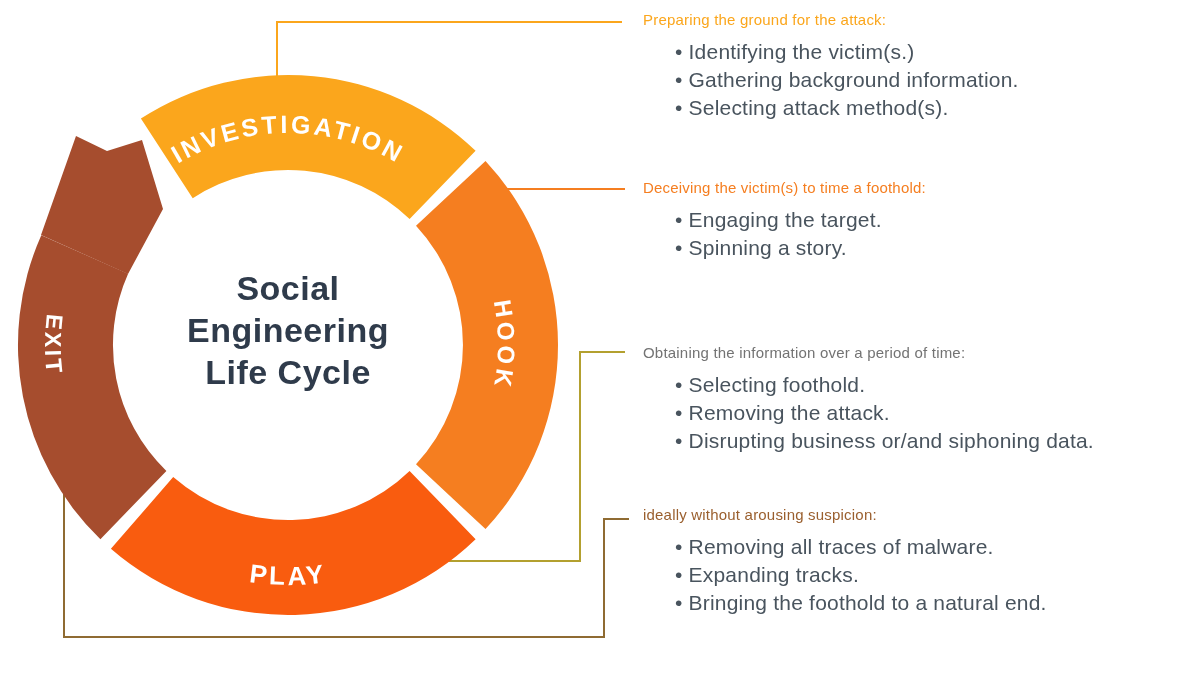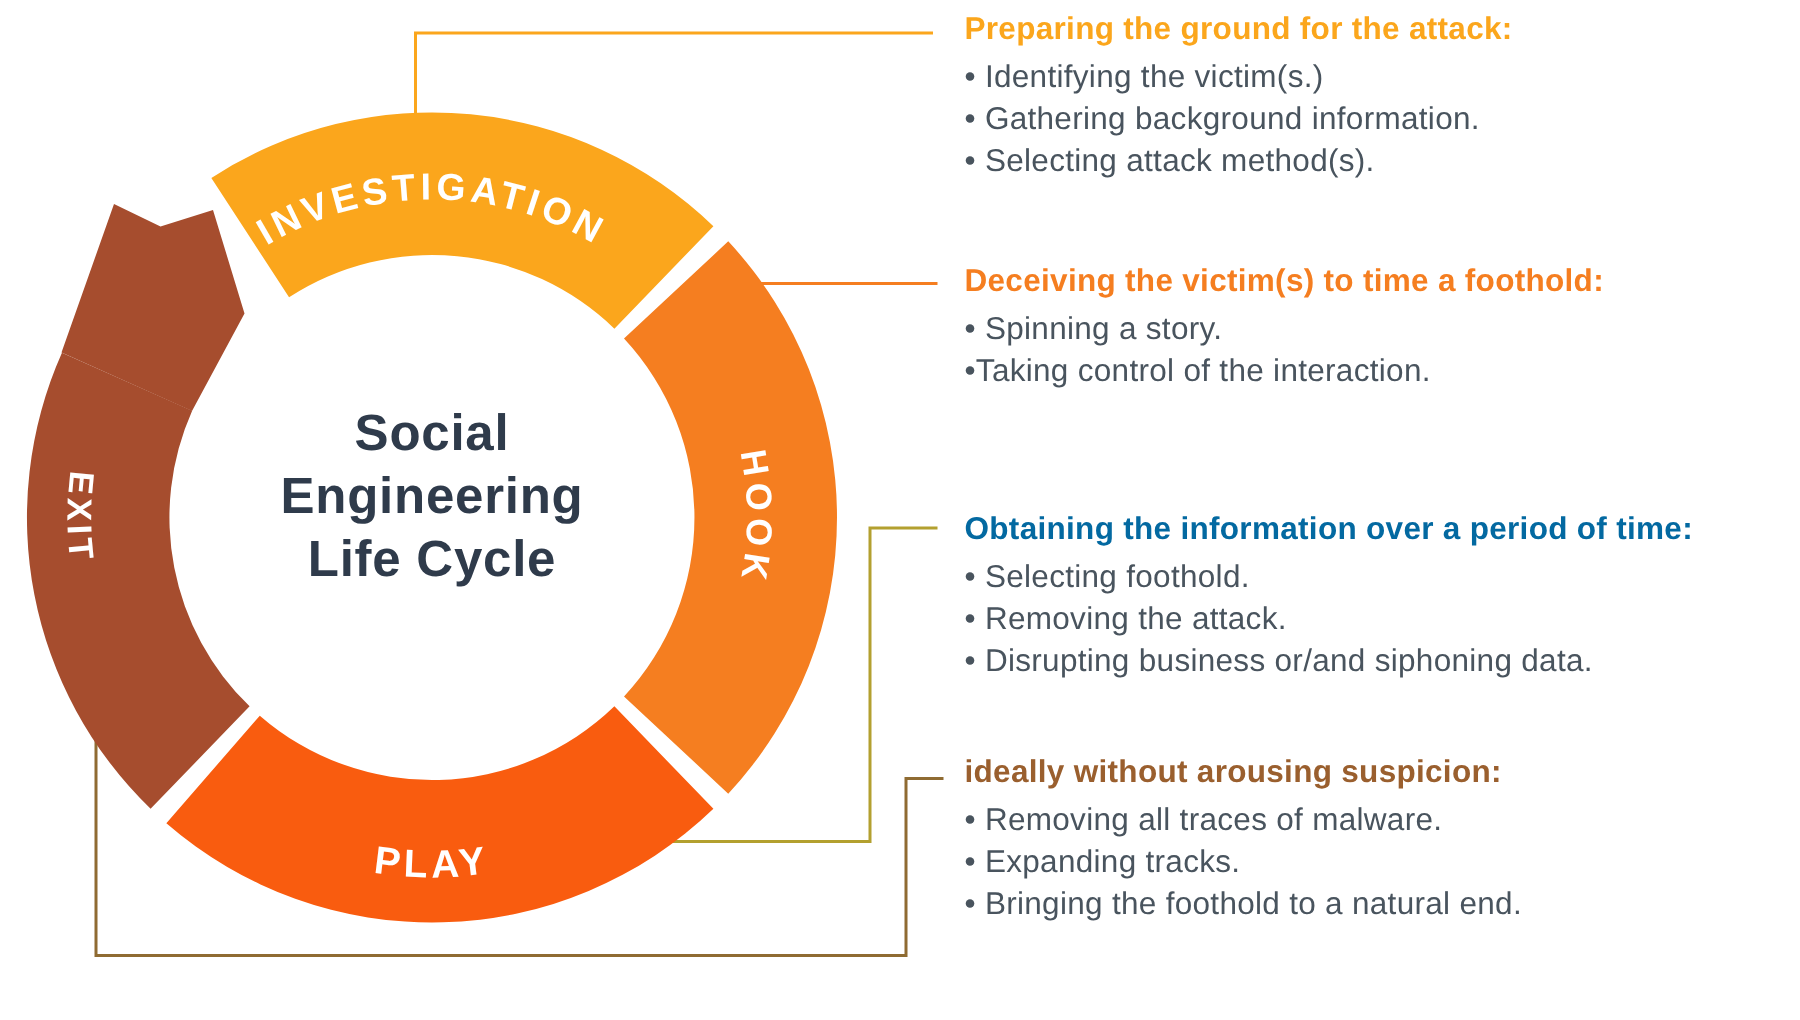--- a/index.html
+++ b/index.html
@@ -2,23 +2,23 @@
 <html><head>
 <meta charset="utf-8">
 <style>
   html,body{margin:0;padding:0;background:#ffffff;}
   .stage{
     position:relative;width:1200px;height:680px;background:#ffffff;overflow:hidden;
     font-family:"Liberation Sans",sans-serif;
   }
   #diagram{position:absolute;left:0;top:0;}
   .callout{position:absolute;left:643px;width:557px;}
-  .co-head{font-size:21px;line-height:27px;font-weight:700;letter-spacing:.2px;margin-bottom:5px;}
+  .co-head{font-size:15px;line-height:27px;font-weight:400;letter-spacing:.2px;margin-bottom:5px;}
   .co-hline:empty{display:none;}
-  .co-bullets{color:#49545E;}
+  .co-bullets{color:#49545E;margin-left:32px;}
   .co-li{font-size:21px;line-height:28px;letter-spacing:.2px;color:#49545E;}
 </style>
 </head>
 <body>
 
 <div class="stage">
 
   <svg id="diagram" width="1200" height="680" viewBox="0 0 1200 680">
       <polyline points="277,85 277,22 622,22" fill="none" stroke="#FBA61C" stroke-width="2"></polyline>
       <polyline points="505,189 625,189" fill="none" stroke="#F57E20" stroke-width="2"></polyline>
@@ -51,27 +51,27 @@
       <div class="co-li">• Selecting attack method(s).</div>
     </div>
   </div>
 
   <div class="callout" style="top:174px">
     <div class="co-head" style="color: rgb(245, 126, 32);">
       <div class="co-hline">Deceiving the victim(s) to time a foothold:</div>
 
     </div>
     <div class="co-bullets">
+      <div class="co-li">• Engaging the target.</div>
       <div class="co-li">• Spinning a story.</div>
-      <div class="co-li">•Taking control of the interaction.</div>
     </div>
   </div>
 
   <div class="callout" style="top:339px">
-    <div class="co-head" style="color: #0369a1;">
+    <div class="co-head" style="color: #737373;">
       <div class="co-hline">Obtaining the information over a period of time:</div>
 
     </div>
     <div class="co-bullets">
       <div class="co-li">• Selecting foothold.</div>
       <div class="co-li">• Removing the attack.</div>
       <div class="co-li">• Disrupting business or/and siphoning data.</div>
     </div>
   </div>
 

